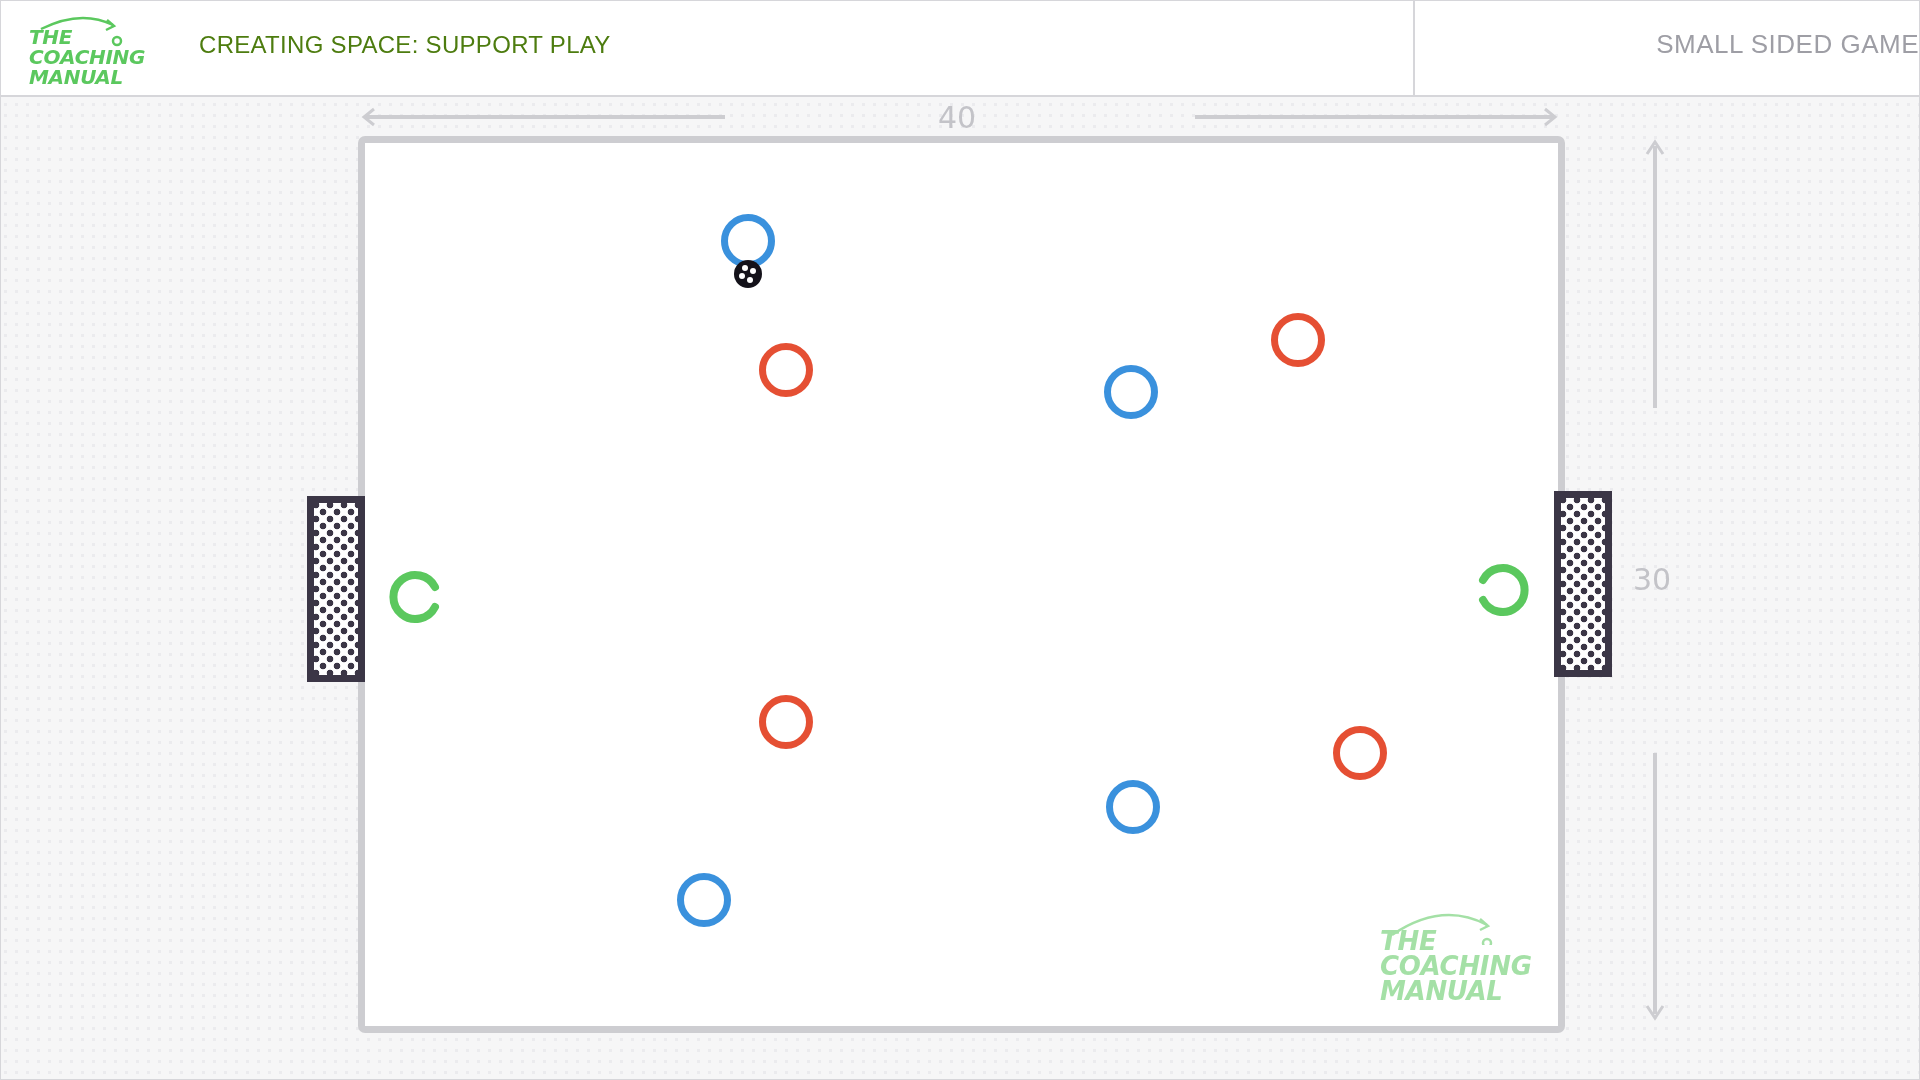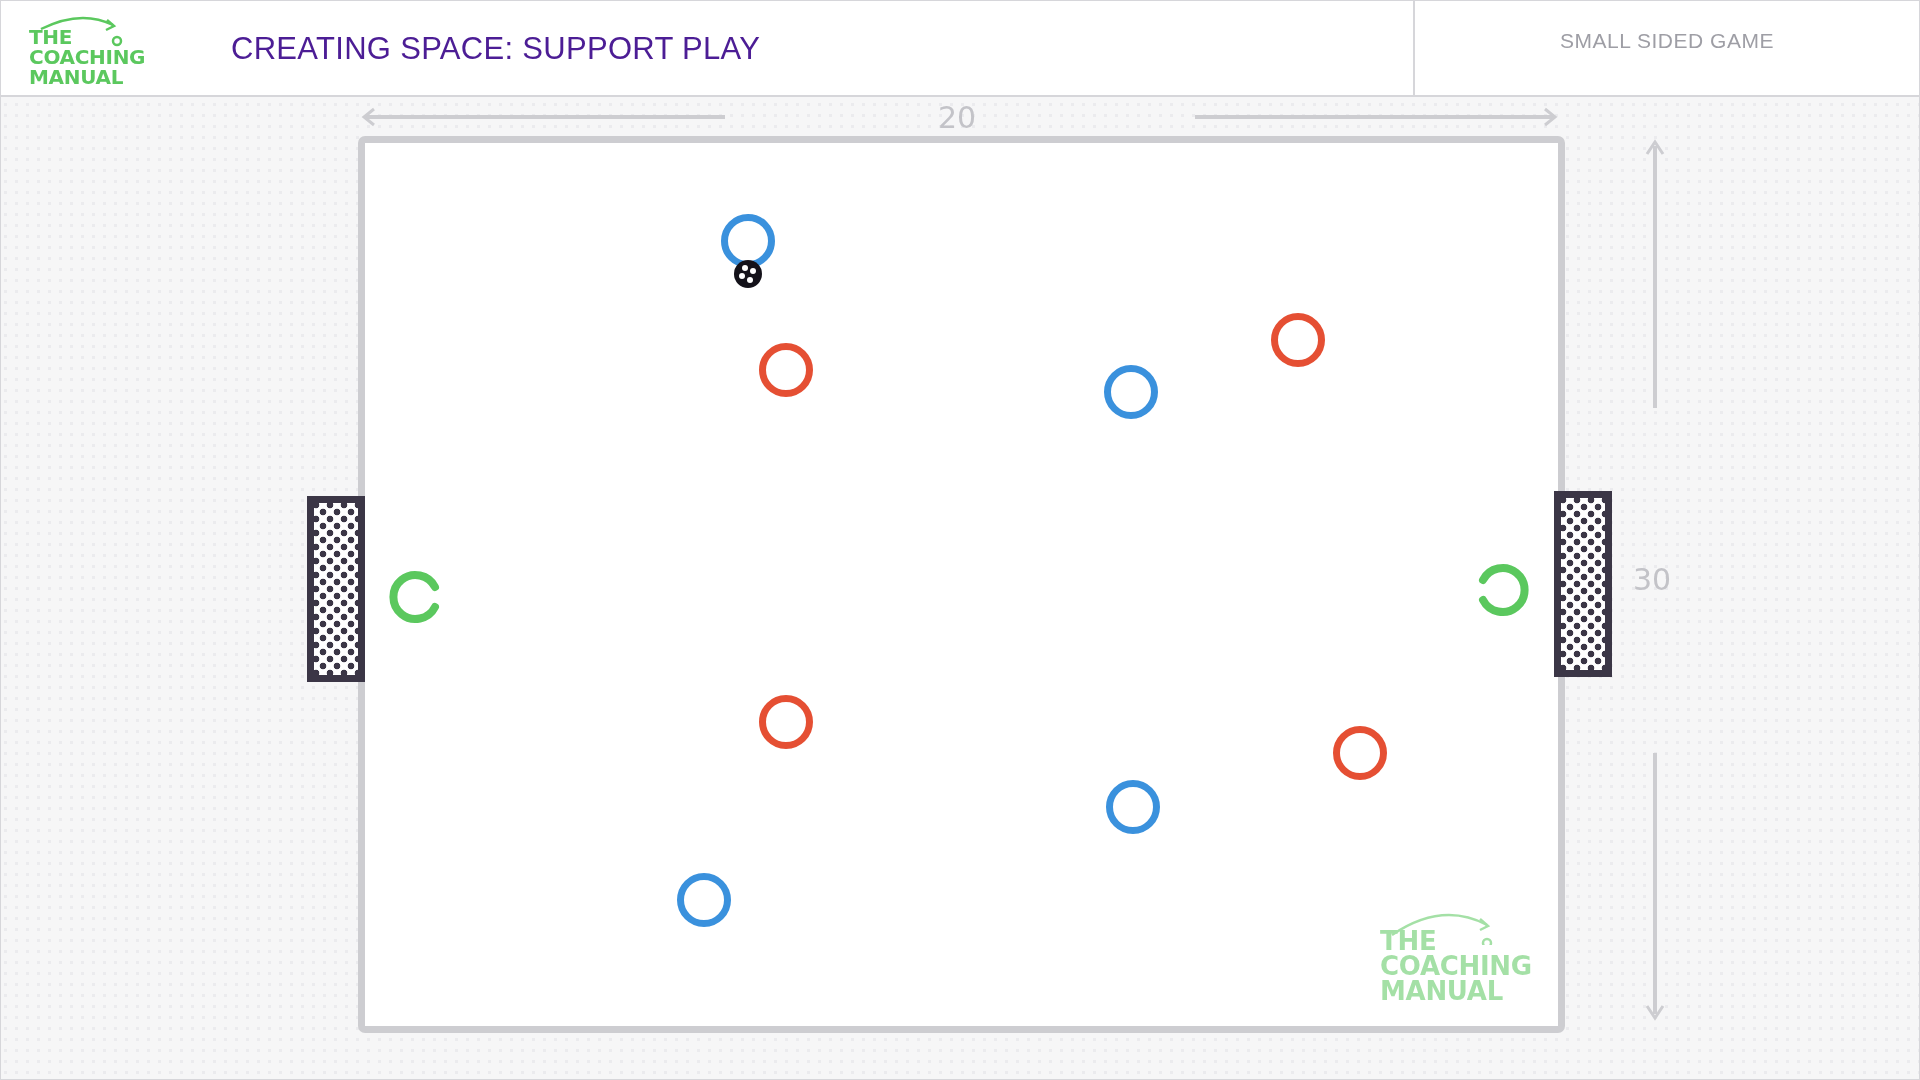--- a/index.html
+++ b/index.html
@@ -11,32 +11,31 @@
       font-family: "Liberation Sans", sans-serif;
     }
     .frame { position:absolute; left:0; top:0; width:1918px; height:1078px; border:1px solid #d6d6da; pointer-events:none; }
     .header {
       position:absolute; left:1px; top:1px; width:1918px; height:94px;
       background:#ffffff; border-bottom:2px solid #d6d6da;
     }
     .logo { position:absolute; left:20px; top:10px; width:150px; height:80px; }
     .logo-text {
       position:absolute; left:8px; top:16px; font-family:"DejaVu Sans", sans-serif; font-weight:bold;
-      font-size:20px; line-height:20px; letter-spacing:-0.3px; color:#5bc85e;
+      font-size:20px; line-height:20px; letter-spacing:-0.3px; color:#5bc85e;font-style:italic;
     }
     .logo-text span { display:block; }
     .title {
-      position:absolute; left:198px; top:30px; font-size:31px; color:#4c1d95;
+      position:absolute; left:198px; top:30px; font-size:24px; color:#4d7c0f;
       letter-spacing:0.3px;
-      margin-left:32px;
     }
     .divider { position:absolute; left:1412px; top:0; width:2px; height:94px; background:#d6d6da; }
     .subtitle {
-      position:absolute; left:1414px; top:28px; width:504px; text-align:center;
-      font-size:21px; color:#9e9ea5; letter-spacing:0.5px;
+      position:absolute; left:1414px; top:28px; width:504px; text-align:right;
+      font-size:26px; color:#9e9ea5; letter-spacing:0.5px;
     }
     .dim-label { position:absolute; color:#c3c3c8; font-size:30px; font-family:"DejaVu Sans", sans-serif; }
     .pitch {
       position:absolute; left:358px; top:136px; width:1193px; height:883px;
       background:#ffffff; border:7px solid #cdcdd1; border-radius:7px;
     }
     .goal {
       position:absolute; width:44px; height:172px; border:7px solid #3b3646; background:#fff;
       background-image: radial-gradient(circle, #3b3646 3.2px, transparent 3.6px),
                         radial-gradient(circle, #3b3646 3.2px, transparent 3.6px);
@@ -70,21 +69,21 @@
   <div class="divider"></div>
   <div class="subtitle">SMALL SIDED GAME</div>
 </div>
 
 <svg class="svg-abs" style="left:360px;top:105px" width="1200" height="30">
   <line x1="6" y1="12" x2="365" y2="12" stroke="#cdcdd1" stroke-width="4"></line>
   <polyline points="14,4 4,12 14,20" stroke="#cdcdd1" stroke-width="3" fill="none"></polyline>
   <line x1="835" y1="12" x2="1193" y2="12" stroke="#cdcdd1" stroke-width="4"></line>
   <polyline points="1185,4 1195,12 1185,20" stroke="#cdcdd1" stroke-width="3" fill="none"></polyline>
 </svg>
-<div class="dim-label" style="left:938px;top:100px">20</div>
+<div class="dim-label" style="left:938px;top:100px">40</div>
 
 <svg class="svg-abs" style="left:1640px;top:138px" width="30" height="885">
   <line x1="15" y1="8" x2="15" y2="270" stroke="#cdcdd1" stroke-width="4"></line>
   <polyline points="7,16 15,4 23,16" stroke="#cdcdd1" stroke-width="3" fill="none"></polyline>
   <line x1="15" y1="615" x2="15" y2="876" stroke="#cdcdd1" stroke-width="4"></line>
   <polyline points="7,868 15,880 23,868" stroke="#cdcdd1" stroke-width="3" fill="none"></polyline>
 </svg>
 <div class="dim-label" style="left:1633px;top:562px">30</div>
 
 <div class="pitch"></div>

